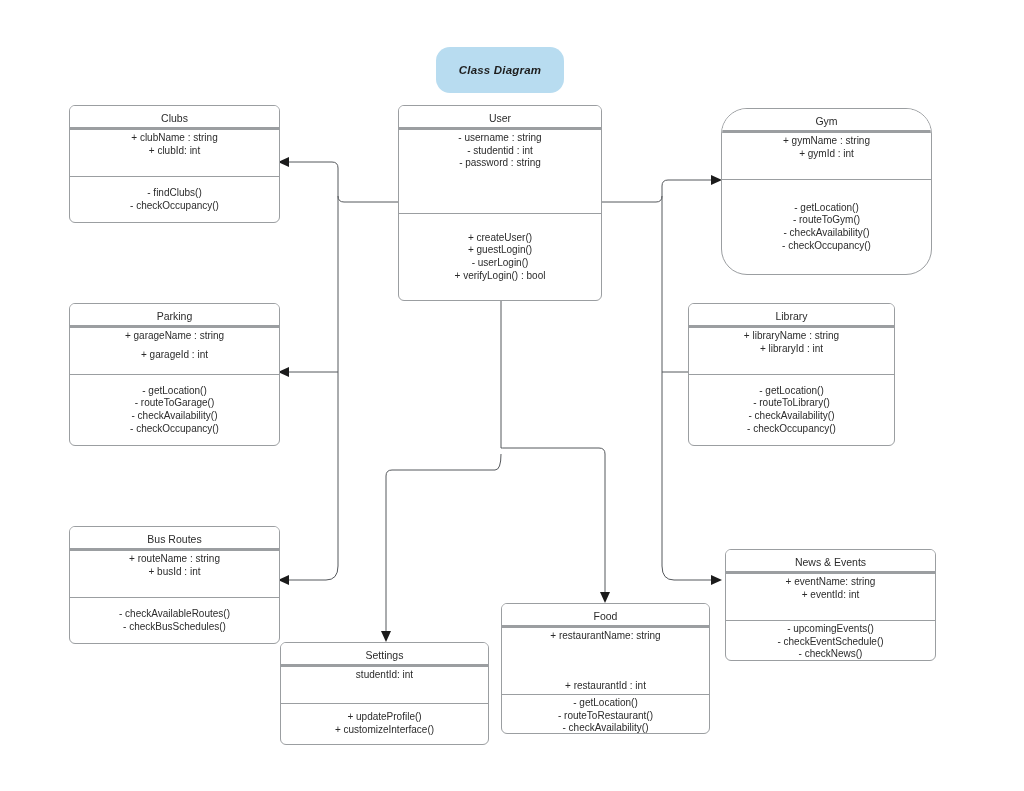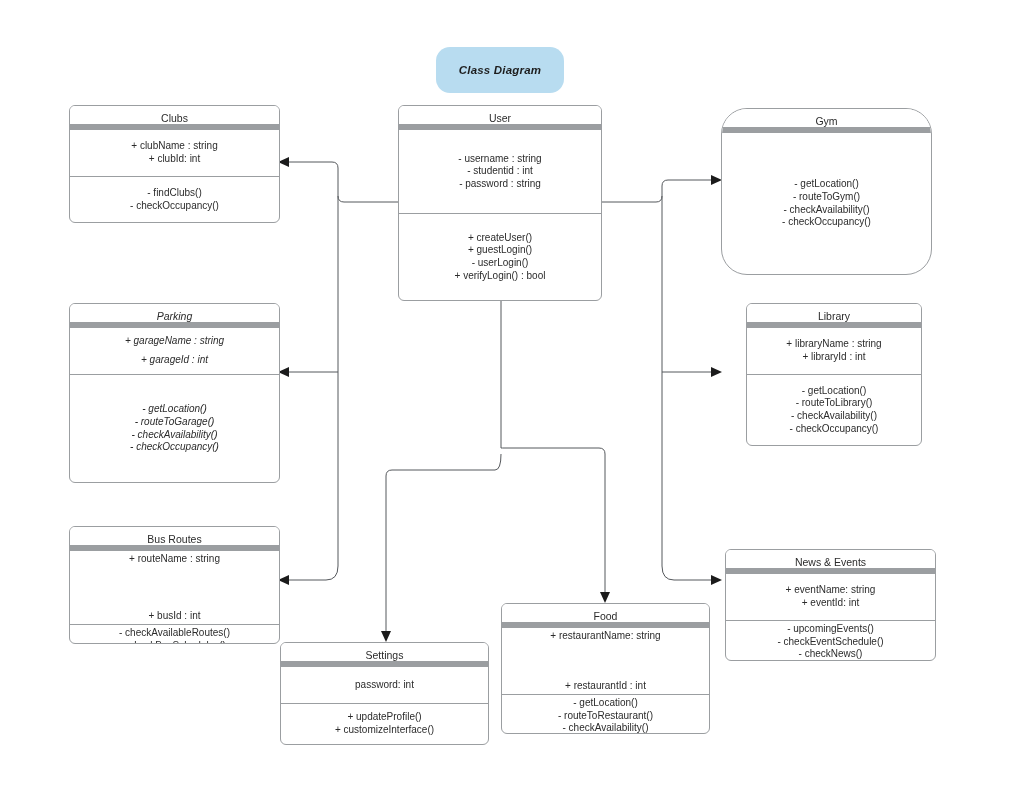--- a/index.html
+++ b/index.html
@@ -77,30 +77,30 @@
     flex-direction: column;
     overflow: hidden;
   }
   .uml-name {
     box-sizing: border-box;
     height: 24px;
     line-height: 24px;
     text-align: center;
     font-size: 10.5px;
     color: #2b2b2b;
-    border-bottom: 6px solid #000000;
+    border-bottom: 3px solid #000000;
     flex: 0 0 auto;
     background: #ffffff;
   }
   .uml-attrs {
     box-sizing: border-box;
     border-bottom: 1px solid #9b9ea1;
     display: flex;
     flex-direction: column;
-    justify-content: center;
+    justify-content: flex-start;
     align-items: center;
     flex: 1 1 auto;
     padding: 2px 4px;
   }
   .uml-ops {
     box-sizing: border-box;
     display: flex;
     flex-direction: column;
     justify-content: center;
     align-items: center;
@@ -162,37 +162,37 @@
     <div class="uml-attrs" style="flex: 0 0 47px; border-bottom-color: rgb(155, 158, 161);">
       <div class="uml-line">+ clubName : string</div>
       <div class="uml-line">+ clubId: int</div>
     </div>
     <div class="uml-ops">
       <div class="uml-line">- findClubs()</div>
       <div class="uml-line">- checkOccupancy()</div>
     </div>
   </div>
 
-  <div class="uml-class" style="left: 69px; top: 303px; width: 211px; height: 180px; border-color: rgb(155, 158, 161); font-style: italic;">
+  <div class="uml-class" style="left: 69px; top: 303px; width: 211px; height: 143px; border-color: rgb(155, 158, 161);">
     <div class="uml-name" style="border-bottom-color: rgb(155, 158, 161);">Parking</div>
     <div class="uml-attrs" style="flex: 0 0 47px; border-bottom-color: rgb(155, 158, 161); gap: 6px;">
       <div class="uml-line">+ garageName : string</div>
       <div class="uml-line">+ garageId : int</div>
     </div>
     <div class="uml-ops">
       <div class="uml-line">- getLocation()</div>
       <div class="uml-line">- routeToGarage()</div>
       <div class="uml-line">- checkAvailability()</div>
       <div class="uml-line">- checkOccupancy()</div>
     </div>
   </div>
 
   <div class="uml-class" style="left: 69px; top: 526px; width: 211px; height: 118px; border-color: rgb(155, 158, 161);">
     <div class="uml-name" style="border-bottom-color: rgb(155, 158, 161);">Bus Routes</div>
-    <div class="uml-attrs" style="flex: 0 0 47px; border-bottom-color: rgb(155, 158, 161); gap: 44px;">
+    <div class="uml-attrs" style="flex: 0 0 47px; border-bottom-color: rgb(155, 158, 161);">
       <div class="uml-line">+ routeName : string</div>
       <div class="uml-line">+ busId : int</div>
     </div>
     <div class="uml-ops">
       <div class="uml-line">- checkAvailableRoutes()</div>
       <div class="uml-line">- checkBusSchedules()</div>
     </div>
   </div>
 
   <div class="uml-class" style="left: 398px; top: 105px; width: 204px; height: 196px; border-color: rgb(155, 158, 161);">
@@ -205,29 +205,33 @@
     <div class="uml-ops">
       <div class="uml-line">+ createUser()</div>
       <div class="uml-line">+ guestLogin()</div>
       <div class="uml-line">- userLogin()</div>
       <div class="uml-line">+ verifyLogin() : bool</div>
     </div>
   </div>
 
   <div class="uml-class" style="left: 721px; top: 108px; width: 211px; height: 167px; border-color: rgb(155, 158, 161); border-radius: 26px;">
     <div class="uml-name" style="border-bottom-color: rgb(155, 158, 161);">Gym</div>
+    <div class="uml-attrs" style="flex: 0 0 47px; border-bottom-color: rgb(155, 158, 161);">
+      <div class="uml-line">+ gymName : string</div>
+      <div class="uml-line">+ gymId : int</div>
+    </div>
     <div class="uml-ops">
       <div class="uml-line">- getLocation()</div>
       <div class="uml-line">- routeToGym()</div>
       <div class="uml-line">- checkAvailability()</div>
       <div class="uml-line">- checkOccupancy()</div>
     </div>
   </div>
 
-  <div class="uml-class" style="left: 746px; top: 303px; width: 176px; height: 143px; border-color: rgb(155, 158, 161);">
+  <div class="uml-class" style="left: 688px; top: 303px; width: 207px; height: 143px; border-color: rgb(155, 158, 161);">
     <div class="uml-name" style="border-bottom-color: rgb(155, 158, 161);">Library</div>
     <div class="uml-attrs" style="flex: 0 0 47px; border-bottom-color: rgb(155, 158, 161);">
       <div class="uml-line">+ libraryName : string</div>
       <div class="uml-line">+ libraryId : int</div>
     </div>
     <div class="uml-ops">
       <div class="uml-line">- getLocation()</div>
       <div class="uml-line">- routeToLibrary()</div>
       <div class="uml-line">- checkAvailability()</div>
       <div class="uml-line">- checkOccupancy()</div>
@@ -243,21 +247,21 @@
     <div class="uml-ops">
       <div class="uml-line">- upcomingEvents()</div>
       <div class="uml-line">- checkEventSchedule()</div>
       <div class="uml-line">- checkNews()</div>
     </div>
   </div>
 
   <div class="uml-class" style="left: 280px; top: 642px; width: 209px; height: 103px; border-color: rgb(155, 158, 161);">
     <div class="uml-name" style="border-bottom-color: rgb(155, 158, 161);">Settings</div>
     <div class="uml-attrs" style="flex: 0 0 37px; border-bottom-color: rgb(155, 158, 161);">
-      <div class="uml-line">password: int</div>
+      <div class="uml-line">studentId: int</div>
     </div>
     <div class="uml-ops">
       <div class="uml-line">+ updateProfile()</div>
       <div class="uml-line">+ customizeInterface()</div>
     </div>
   </div>
 
   <div class="uml-class" style="left: 501px; top: 603px; width: 209px; height: 131px; border-color: rgb(155, 158, 161);">
     <div class="uml-name" style="border-bottom-color: rgb(155, 158, 161);">Food</div>
     <div class="uml-attrs" style="flex: 0 0 47px; border-bottom-color: rgb(155, 158, 161); gap: 37px;">

